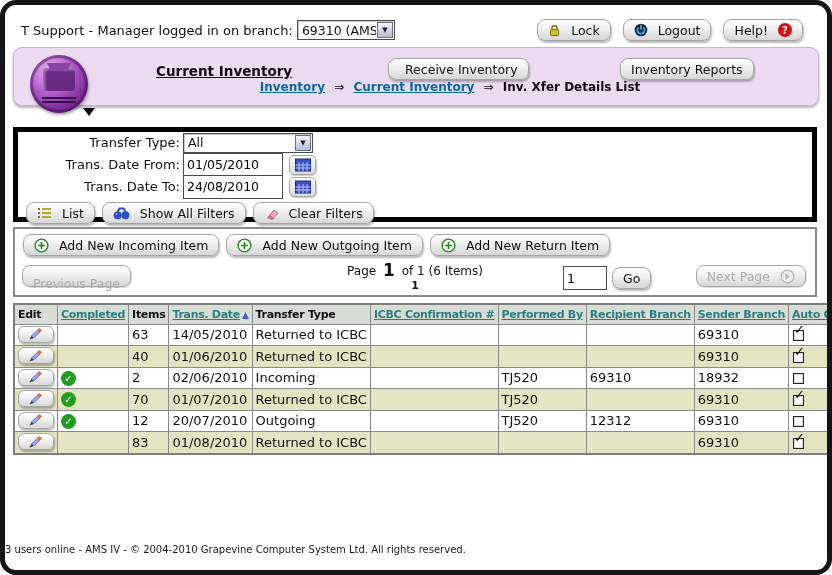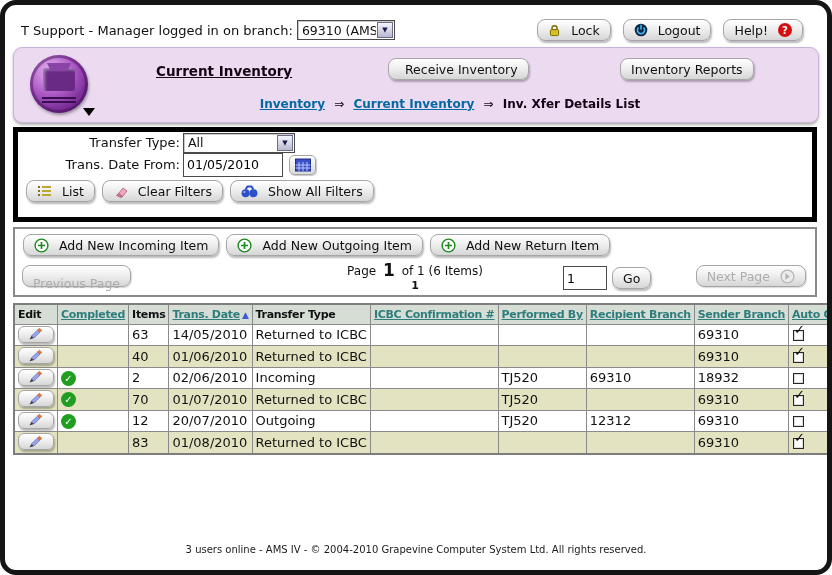--- a/index.html
+++ b/index.html
@@ -23,21 +23,21 @@
 
   
   .topbar { position:absolute; top:13px; left:8px; right:8px; height:24px; display:flex; align-items:center; font-size:13px; }
   .status { margin-left:8px; white-space:nowrap; }
   .branch-sel { width:98px; margin-left:4px; }
   .top-actions { margin-left:auto; margin-right:16px; display:flex; gap:12px; }
   .help-circle { width:14px; height:14px; border-radius:50%; background:#d40f0f; color:#fff;
                  font-size:10px; font-weight:bold; display:inline-flex; align-items:center; justify-content:center; }
 
   
-  .banner { position:absolute; top:42px; left:8px; right:8px; height:76px; background:#ecdaf1;
+  .banner { position:absolute; top:42px; left:8px; right:8px; height:59px; background:#ecdaf1;
             border:1px solid #c9b2d8; border-radius:9px; box-shadow:0 2px 3px rgba(0,0,0,.3); }
   .orb { position:absolute; left:16px; top:7px; width:58px; height:58px; border-radius:50%;
          background:radial-gradient(circle at 35% 28%, #e6b8f0 0%, #b05cc8 40%, #7c2f98 68%, #4c1a64 100%);
          box-shadow:inset 0 0 0 3px rgba(62,12,84,.45), 1px 2px 3px rgba(0,0,0,.35); cursor:pointer; }
   .orb-glyph { position:absolute; left:13px; top:13px; width:32px; height:23px; background:#692a85;
                border-radius:3px; box-shadow:inset 2px 2px 3px rgba(255,255,255,.4); }
   .orb-glyph:before { content:""; position:absolute; left:4px; top:-5px; width:24px; height:8px;
                       background:#8a44a6; clip-path:polygon(15% 100%,0 0,100% 0,85% 100%); }
   .orb-lines { position:absolute; left:12px; bottom:10px; width:34px; height:6px;
                border-top:2px solid #380e50; border-bottom:2px solid #380e50; }
@@ -50,21 +50,21 @@
   .breadcrumb { position:absolute; left:0; right:0; bottom:11px; text-align:center; padding-left:68px;
                 font-size:12px; font-weight:bold; color:#140514; }
   .breadcrumb a { color:#0369a1; text-decoration:underline; cursor:pointer; }
   .bc-sep { margin:0 5px; font-weight:normal; }
 
   
   .filterbox { position:absolute; top:122px; left:8px; right:10px; height:95px; background:#fff;
                border:5px solid #000000; padding-top:0; }
   .f-row { display:flex; align-items:center; height:21px; margin-bottom:1px; }
   .f-row label { width:165px; text-align:right; padding-right:3px; font-size:13px; white-space:nowrap; }
-  .w130 { width:112px; }
+  .w130 { width:130px; }
   .w100 { width:100px; }
   .cal-btn { margin-left:6px; width:27px; height:20px; border:1px solid #a6a6a6; border-radius:5px;
              background:linear-gradient(#fff,#d9d9d9); display:inline-flex; align-items:center;
              justify-content:center; box-shadow:1px 1px 1px rgba(0,0,0,.22); cursor:pointer; }
   .f-buttons { display:flex; gap:7px; margin:5px 0 0 8px; }
 
   
   .actionbox { position:absolute; top:222px; left:8px; right:10px; height:70px; background:#fff; border:2px solid #8a8a8a; }
   .add-row { display:flex; gap:7px; margin:5px 0 16px 8px; }
   .page-row { position:absolute; left:0; right:0; top:33px; height:33px; }
@@ -87,21 +87,21 @@
   tbody td { height:21px; }
   tbody tr.alt td { background:#e3e3c2; }
   .edit-btn { height:17px; padding:0 9px; border-radius:6px; }
   .check-circle { display:inline-flex; align-items:center; justify-content:center; width:15px; height:15px;
                   border-radius:50%; background:#1f9e1f; color:#fff; font-size:10px; font-weight:bold; }
   .cbx { position:relative; display:inline-block; width:11px; height:11px; border:1px solid #262626;
          background:#fff; box-shadow:inset 0 0 0 1px #dcdcdc; vertical-align:middle; margin-left:1px; }
   .cbx-mark { position:absolute; left:0px; top:-9px; font-size:13px; font-weight:bold; color:#0d0d0d; }
 
   
-  .footer { position:absolute; left:0; right:0; bottom:15px; text-align:center; font-size:10px; color:#1a1a1a; }
+  .footer { position:absolute; left:0; right:0; bottom:15px; text-align:left; font-size:10px; color:#1a1a1a; }
 </style>
 </head>
 <body>
 
 <div class="window">
 
   <div class="topbar">
     <span class="status">T Support - Manager logged in on branch:</span>
     <span class="select branch-sel">
       <span class="sel-val">69310 (AMS)</span>
@@ -169,51 +169,67 @@
           <g stroke="#b8c4f8" stroke-width="1">
             <line x1="4" y1="4" x2="4" y2="13"></line>
               <line x1="8" y1="4" x2="8" y2="13"></line>
               <line x1="12" y1="4" x2="12" y2="13"></line>
             <line x1="0.5" y1="7" x2="15.5" y2="7"></line>
               <line x1="0.5" y1="10" x2="15.5" y2="10"></line>
           </g>
         </svg>
       </button>
     </div>
+    <div class="f-row">
+      <label>Trans. Date To:</label>
+      <input class="txt w100" value="24/08/2010" style="">
+      <button class="cal-btn">
+        <svg width="16" height="14" viewBox="0 0 16 14">
+          <rect x="0.5" y="1" width="15" height="12" fill="#3a50c8" stroke="#1c2c86"></rect>
+          <g stroke="#b8c4f8" stroke-width="1">
+            <line x1="4" y1="4" x2="4" y2="13"></line>
+              <line x1="8" y1="4" x2="8" y2="13"></line>
+              <line x1="12" y1="4" x2="12" y2="13"></line>
+            <line x1="0.5" y1="7" x2="15.5" y2="7"></line>
+              <line x1="0.5" y1="10" x2="15.5" y2="10"></line>
+          </g>
+        </svg>
+      </button>
+    </div>
     <div class="f-buttons">
       <button class="btn">
         <svg width="15" height="12" viewBox="0 0 15 12">
           <g stroke="#b8a830" stroke-width="2">
               <line x1="5" y1="2" x2="14" y2="2"></line>
               <line x1="5" y1="6" x2="14" y2="6"></line>
               <line x1="5" y1="10" x2="14" y2="10"></line>
             </g>
           <g fill="#807020">
               <rect x="1" y="1" width="2" height="2"></rect>
               <rect x="1" y="5" width="2" height="2"></rect>
               <rect x="1" y="9" width="2" height="2"></rect>
             </g>
         </svg>
         <span>List</span>
       </button>
       <button class="btn">
-        <svg width="15" height="13" viewBox="0 0 15 13">
-          <path d="M5.5 8.5 L10 3 L14 6 L9.5 11.5 Z" fill="#f0a8bc" stroke="#b05878" stroke-width="0.8"></path>
-          <path d="M5.5 8.5 L9.5 11.5 L8 12.5 L3.5 10.5 Z" fill="#c87898" stroke="#b05878" stroke-width="0.8"></path>
-        </svg>
-        <span>Clear Filters</span>
-      </button>
-      <button class="btn">
         <svg width="17" height="13" viewBox="0 0 17 13">
           <circle cx="4.6" cy="8.2" r="4" fill="#2c50c8"></circle>
           <circle cx="12.4" cy="8.2" r="4" fill="#2c50c8"></circle>
           <path d="M4.6 4.5 L6.5 1.5 H10.5 L12.4 4.5" fill="none" stroke="#2c50c8" stroke-width="2"></path>
           <circle cx="3.4" cy="7" r="1.1" fill="#9ab0f0"></circle>
         </svg>
         <span>Show All Filters</span>
+      </button>
+      <button class="btn">
+        <svg width="15" height="13" viewBox="0 0 15 13">
+          <path d="M5.5 8.5 L10 3 L14 6 L9.5 11.5 Z" fill="#f0a8bc" stroke="#b05878" stroke-width="0.8"></path>
+          <path d="M5.5 8.5 L9.5 11.5 L8 12.5 L3.5 10.5 Z" fill="#c87898" stroke="#b05878" stroke-width="0.8"></path>
+        </svg>
+        <span>Clear Filters</span>
       </button>
     </div>
   </div>
 
   <div class="actionbox">
     <div class="add-row">
       <button class="btn">
         <svg width="15" height="15" viewBox="0 0 15 15">
           <circle cx="7.5" cy="7.5" r="6.4" fill="#fff" stroke="#1e8a1e" stroke-width="1.4"></circle>
           <line x1="7.5" y1="4" x2="7.5" y2="11" stroke="#1e8a1e" stroke-width="1.7"></line>

